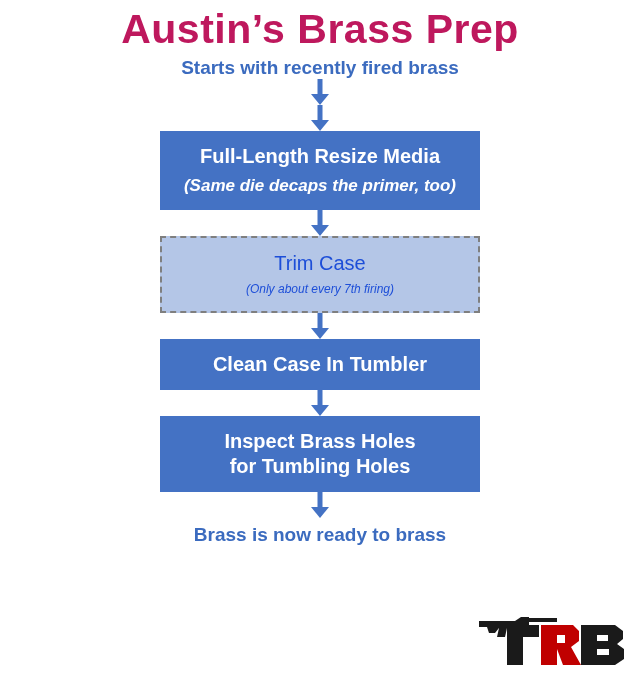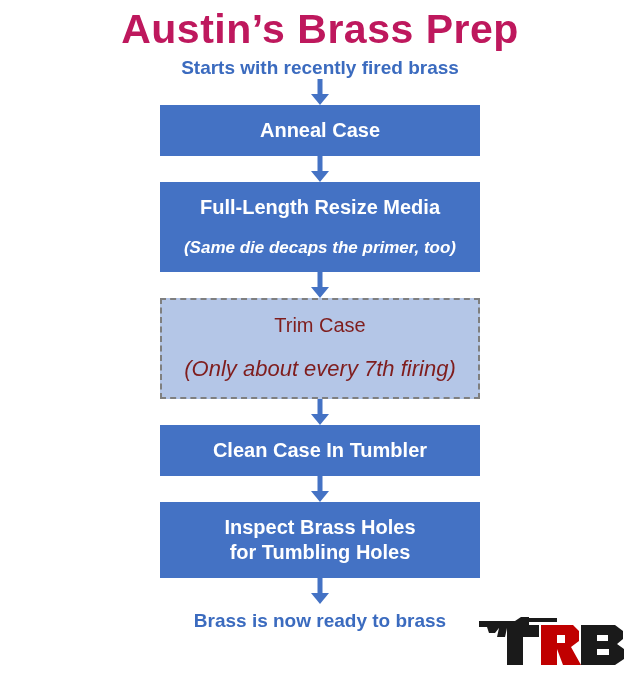--- a/index.html
+++ b/index.html
@@ -92,35 +92,35 @@
   .node .main {
     font-size: 20px;
     font-weight: bold;
     line-height: 1.25;
   }
   .node .sub {
     font-size: 17px;
     font-weight: bold;
     font-style: italic;
     line-height: 1.3;
-    margin-top: 17px;
+    margin-top: 6px;
   }
   .node.optional {
     background: #b4c6e7;
-    color: #7f1d1d;
+    color: #1d4ed8;
     border: 2px dashed #7f7f7f;
   }
   .node.optional .main {
     font-weight: normal;
     font-size: 20px;
   }
   .node.optional .sub {
     font-weight: normal;
     font-style: italic;
-    font-size: 22px;
+    font-size: 12px;
   }
 
   
   .logo {
     position: absolute;
     right: 8px;
     bottom: 8px;
     width: 155px;
     height: 66px;
   }
@@ -132,23 +132,20 @@
 
 <div class="flow">
 
   <div class="caption">Starts with recently fired brass</div>
 
   <div class="arrow">
     <div class="shaft"></div>
     <div class="head"></div>
   </div>
 
-  <div class="node">
-    <div class="main">Anneal Case</div>
-  </div>
 
   <div class="arrow">
     <div class="shaft"></div>
     <div class="head"></div>
   </div>
 
   <div class="node">
     <div class="main">Full-Length Resize Media</div>
     <div class="sub">(Same die decaps the primer, too)</div>
   </div>

